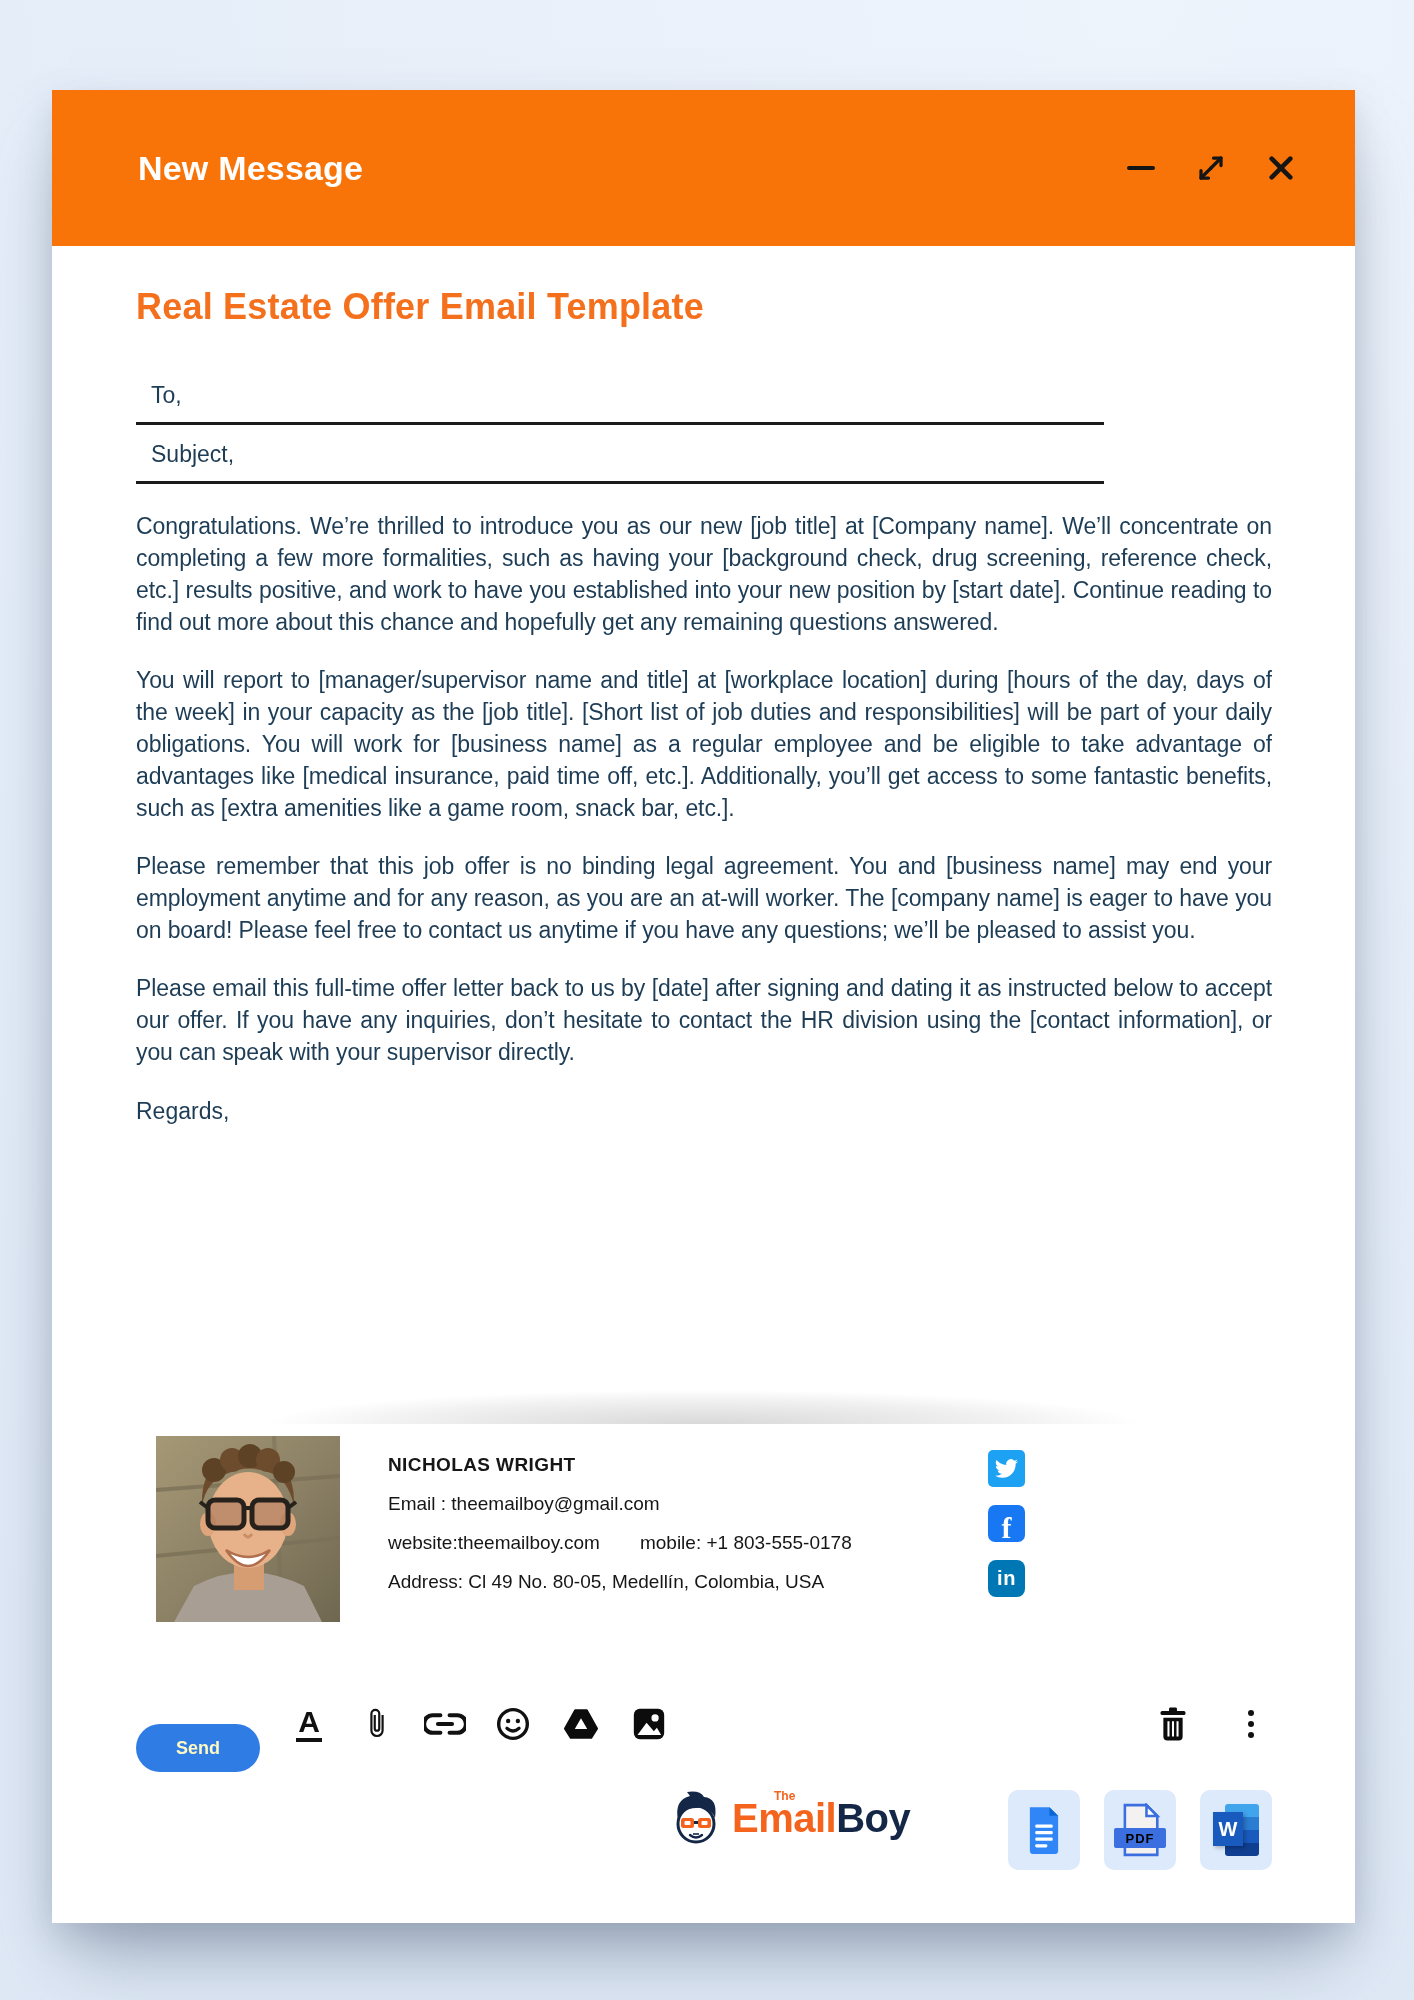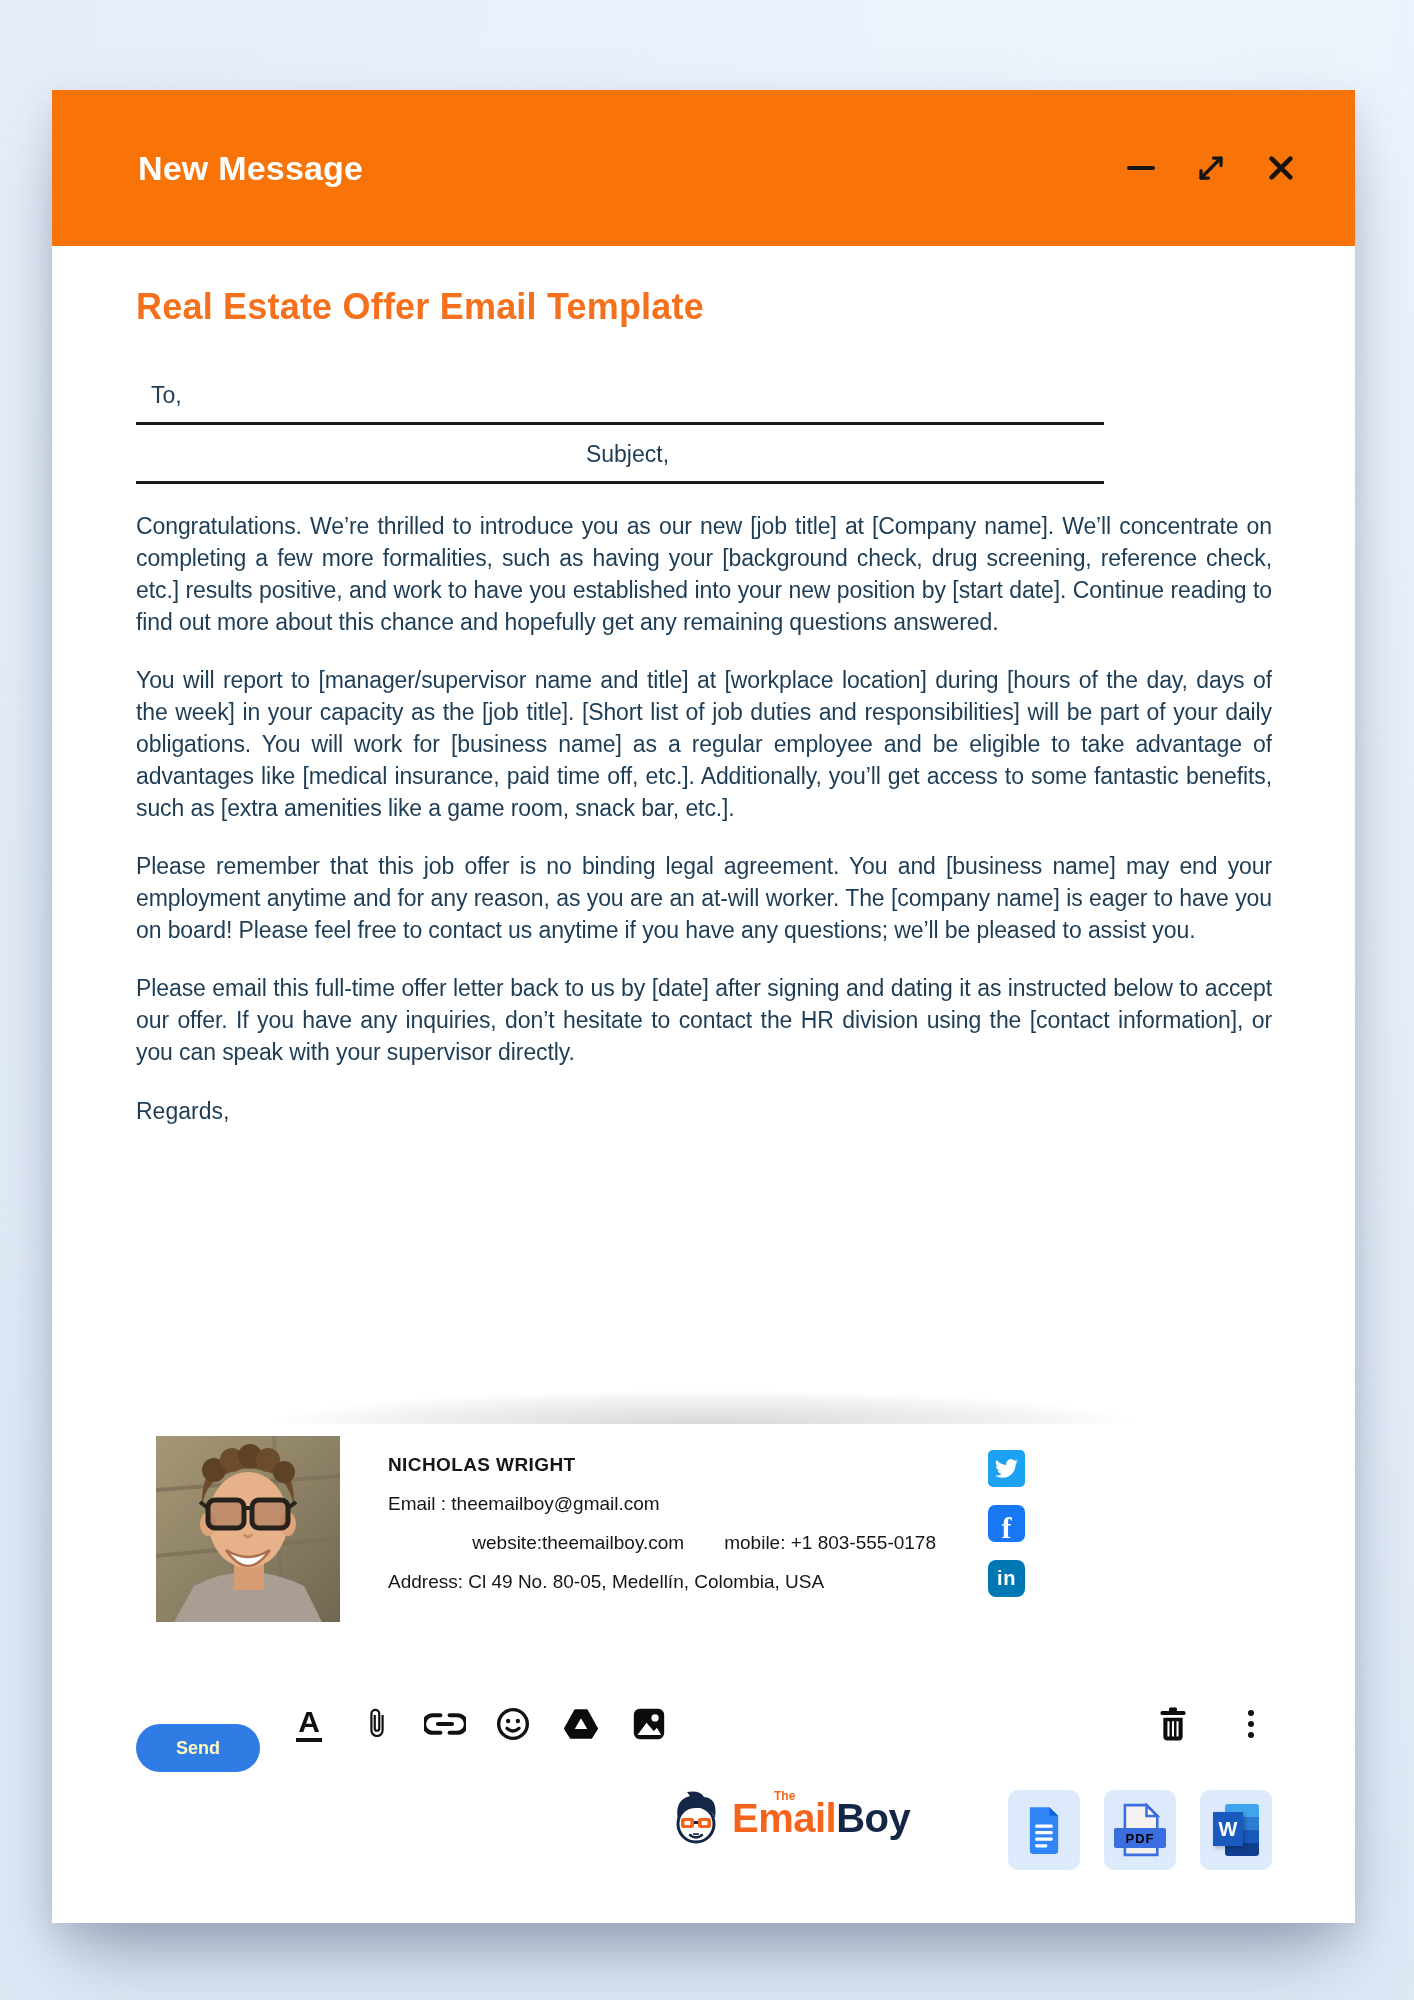--- a/index.html
+++ b/index.html
@@ -27,37 +27,37 @@
   .ctrl-btn { background: transparent; border: none; cursor: pointer; display: flex; align-items: center; justify-content: center; width: 36px; height: 36px; padding: 0; }
   .minus-bar { width: 28px; height: 4px; background: #151515; border-radius: 2px; display: block; }
   
   .letter {
     position: absolute; top: 156px; left: 84px; width: 1136px; height: 1134px;
     overflow: hidden; color: #1d3c55;
   }
   .template-title { color: #f4701d; font-size: 36px; font-weight: bold; margin-top: 40px; letter-spacing: 0.2px; }
   .field { width: 968px; border-bottom: 3px solid #1b1b1b; padding: 0 0 13px 15px; cursor: text; }
   .field-to { margin-top: 54px; }
-  .field-subject { margin-top: 16px; text-align: center; }
+  .field-subject { margin-top: 16px; }
   .field-label { font-size: 23px; color: #1d3c55; }
   .salutation { font-size: 23px; margin-top: 26px; }
   .para { font-size: 23px; line-height: 32px; text-align: justify; margin-top: 26px; letter-spacing: -0.1px; }
   .closing { font-size: 23px; margin-top: 30px; }
   
   .sheet-shadow {
     position: absolute; top: 1288px; left: 140px; right: 140px; height: 46px;
     background: radial-gradient(55% 95% at 50% 100%, rgba(60,60,60,0.20) 0%, rgba(60,60,60,0.07) 55%, rgba(60,60,60,0) 78%);
   }
   
   .signature { position: absolute; top: 1346px; left: 104px; display: flex; align-items: flex-start; }
   .avatar { width: 184px; height: 186px; overflow: hidden; flex: none; }
   .sig-text { margin-left: 48px; width: 548px; padding-top: 18px; color: #161616; }
   .sig-name { font-size: 19px; font-weight: bold; letter-spacing: 0.4px; }
   .sig-line { font-size: 19px; margin-top: 17px; }
-  .sig-row { display: flex; gap: 40px; justify-content: flex-end; }
+  .sig-row { display: flex; gap: 40px; }
   .socials { margin-left: 52px; padding-top: 14px; display: flex; flex-direction: column; gap: 18px; }
   .social { width: 37px; height: 37px; border-radius: 6px; display: flex; align-items: center; justify-content: center; cursor: pointer; text-decoration: none; }
   .social.twitter { background: #1da1f2; border-radius: 5px; }
   .social.facebook { background: #1877f2; border-radius: 7px; }
   .social.linkedin { background: #0077b5; border-radius: 8px; }
   .fb-glyph { color: #fff; font-size: 30px; font-weight: bold; font-family: "Liberation Serif", serif; line-height: 1; margin-top: 9px; }
   .in-glyph { color: #fff; font-size: 20px; font-weight: bold; letter-spacing: 0.5px; }
   
   .toolbar { position: absolute; top: 1608px; left: 84px; right: 83px; height: 52px; display: flex; align-items: center; }
   .send-btn {

